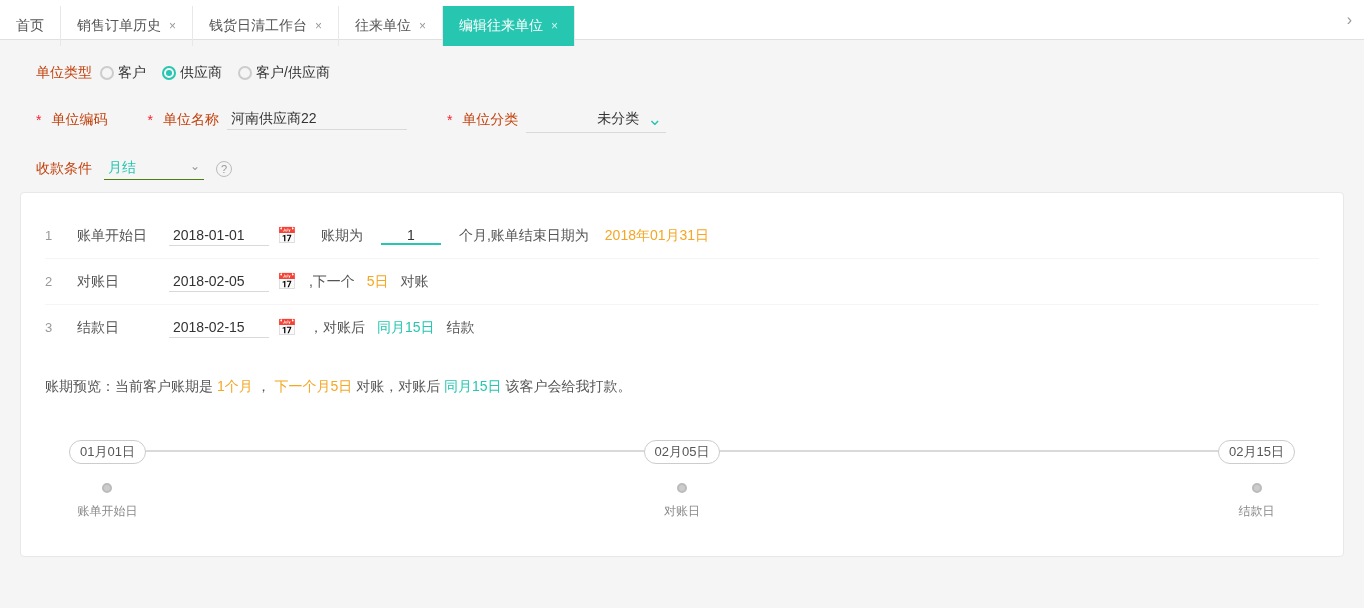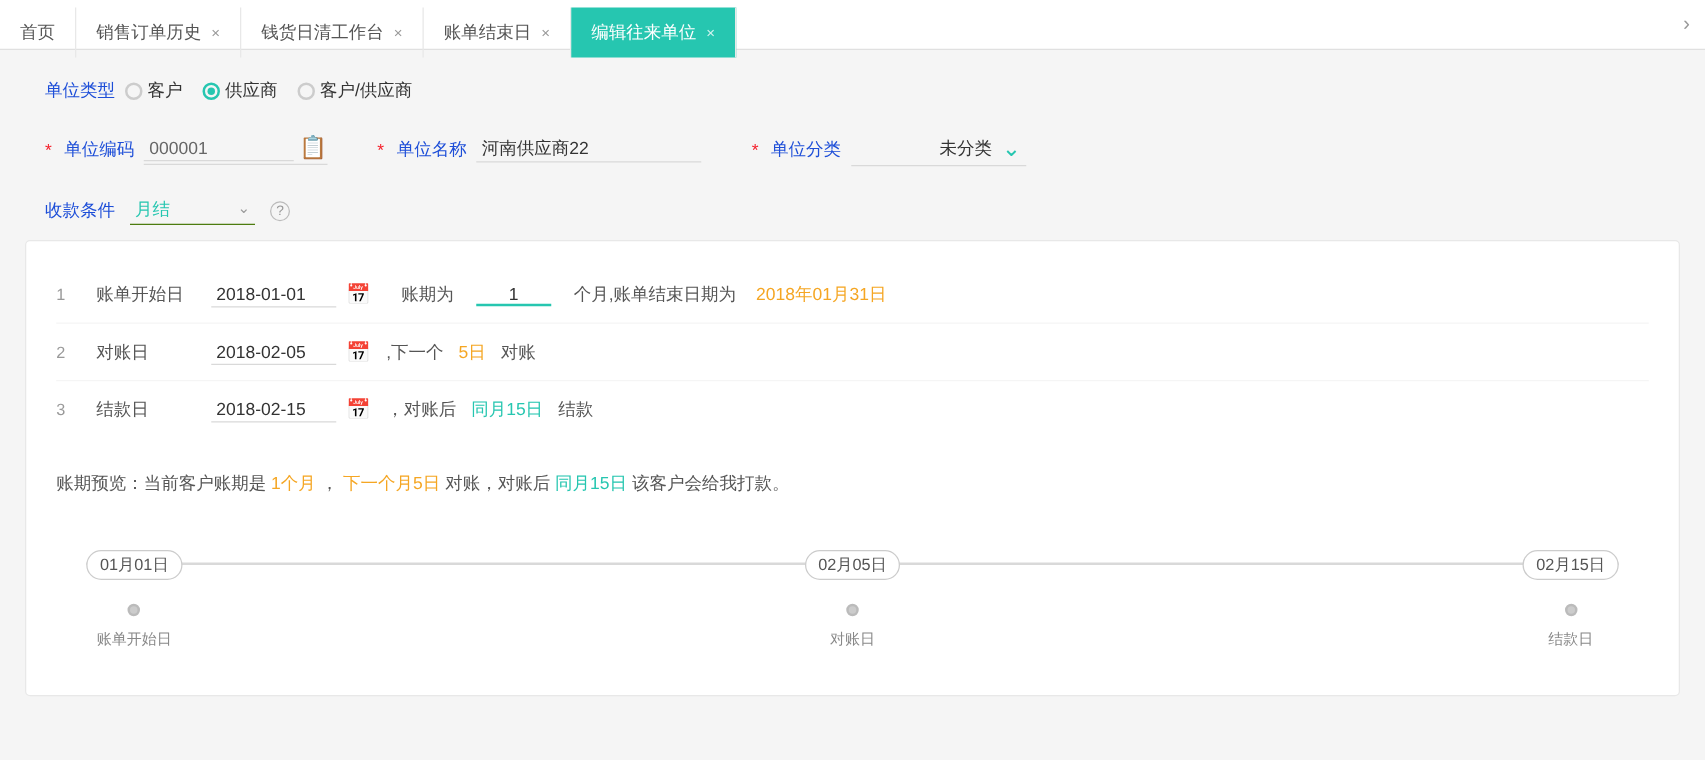--- a/index.html
+++ b/index.html
@@ -49,21 +49,21 @@
     }
 
     .form-row {
       display: flex;
       align-items: center;
       padding: 12px 16px;
       gap: 8px;
     }
 
     .form-label {
-      color: #1d4ed8;
+      color: #c2410c;
       white-space: nowrap;
       font-size: 14px;
     }
     .required-star {
       color: #f5222d;
       margin-right: 2px;
     }
 
     
     .radio-group {
@@ -310,21 +310,21 @@
   </div>
   <div class="tab-item">
     <span>销售订单历史</span>
     <span class="tab-close">×</span>
   </div>
   <div class="tab-item">
     <span>钱货日清工作台</span>
     <span class="tab-close">×</span>
   </div>
   <div class="tab-item">
-    <span>账单结束日</span>
+    <span>往来单位</span>
     <span class="tab-close">×</span>
   </div>
   <div class="tab-item active">
     <span>编辑往来单位</span>
     <span class="tab-close">×</span>
   </div>
   <div class="tab-more">›</div>
 </div>
 
 <div class="main-wrapper">
@@ -345,24 +345,20 @@
         <span>客户/供应商</span>
       </div>
     </div>
   </div>
 
   <div class="form-row" style="gap: 40px; flex-wrap: wrap;">
 
     <div style="display:flex;align-items:center;gap:8px;">
       <span class="required-star">*</span>
       <span class="form-label">单位编码</span>
-      <div class="input-with-icon">
-        <input class="input-with-icon" type="text" value="000001" style="width: 120px; border-top: none; border-right: none; border-left: none; border-image: initial; border-bottom: 1px solid rgb(217, 217, 217); outline: none; font-size: 14px; color: rgb(102, 102, 102); padding: 2px 4px; background: transparent;">
-        <span class="calendar-icon" style="font-size:18px;color:#26c6b0;">📋</span>
-      </div>
     </div>
 
     <div style="display:flex;align-items:center;gap:8px;">
       <span class="required-star">*</span>
       <span class="form-label">单位名称</span>
       <input type="text" class="input-field" value="河南供应商22" style="width: 180px;">
     </div>
 
     <div style="display:flex;align-items:center;gap:8px;">
       <span class="required-star">*</span>

